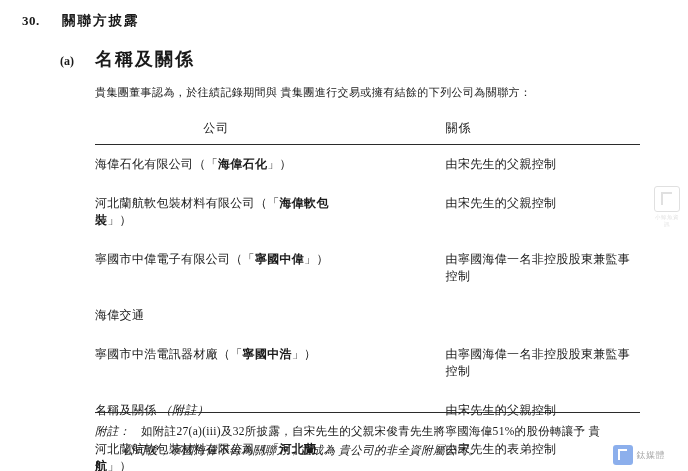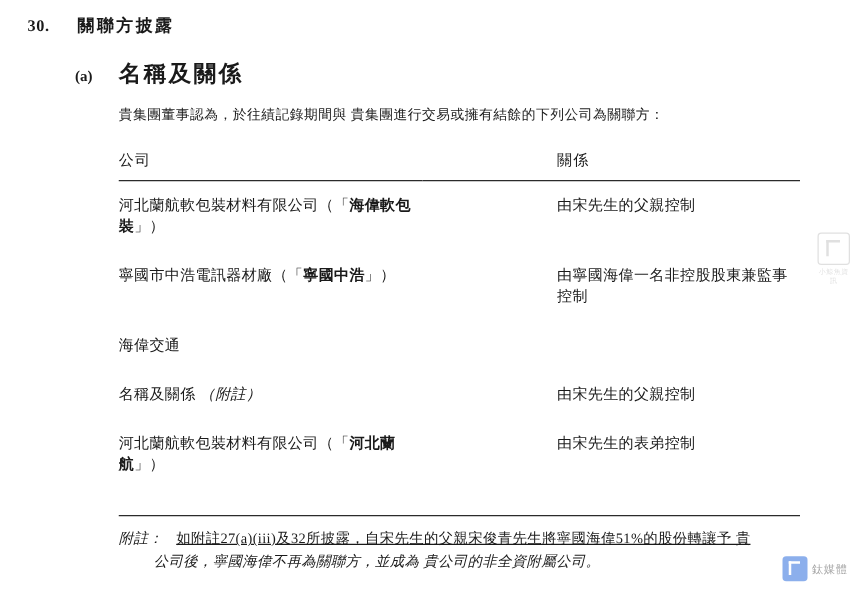--- a/index.html
+++ b/index.html
@@ -73,21 +73,21 @@
   .tbl {
     position: absolute;
     top: 116px;
     left: 95px;
     width: 545px;
     border-collapse: collapse;
     font-size: 12px;
   }
   .tbl th {
     font-weight: normal;
-    text-align: left;
+    text-align: center;
     padding: 4px 0 7px 0;
     letter-spacing: 1px;
   }
   .tbl th.col-a {
     width: 300px;
   }
   .tbl th.col-b {
     width: 245px;
     text-align: left;
     padding-left: 108px;
@@ -133,21 +133,20 @@
     letter-spacing: 0.3px;
   }
   .note-label {
     font-weight: normal;
     font-style: italic;
     float: left;
     width: 46px;
   }
   .note-body {
     margin-left: 46px;
-    text-decoration: underline;
   }
   .note-line2 {
     margin-left: 28px;
     font-style: italic;
   }
   
   .wm-right {
     position: absolute;
     right: 8px;
     top: 186px;
@@ -183,21 +182,21 @@
   }
   .wm-right .wm-text {
     font-size: 5.5px;
     color: #9a9a9a;
     margin-top: 2px;
     letter-spacing: 0.5px;
     font-family: "Liberation Sans", sans-serif;
   }
   .wm-bottom {
     position: absolute;
-    right: 10px;
+    right: 23px;
     bottom: 6px;
     display: flex;
     align-items: center;
     opacity: 0.55;
   }
   .wm-bottom .wm-logo {
     width: 20px;
     height: 20px;
     background: #2f6fdd;
     border-radius: 3px;
@@ -256,30 +255,38 @@
         <td>
             <div class="hr-left"></div>
           </td>
         <td>
             <div class="hr-right"></div>
           </td>
       </tr>
     </thead>
     <tbody>
       <tr>
+        <td class="cell-a"><span>海偉石化有限公司（「</span><span class="bold">海偉石化</span><span>」）</span></td>
+        <td class="cell-b">由宋先生的父親控制</td>
+      </tr>
+      <tr>
         <td class="cell-a"><span>河北蘭航軟包裝材料有限公司（「</span><span class="bold">海偉軟包裝</span><span>」）</span></td>
         <td class="cell-b">由宋先生的父親控制</td>
       </tr>
       <tr>
+        <td class="cell-a"><span>寧國市中偉電子有限公司（「</span><span class="bold">寧國中偉</span><span>」）</span></td>
+        <td class="cell-b">由寧國海偉一名非控股股東兼監事控制</td>
+      </tr>
+      <tr>
+        <td class="cell-a"><span>海偉交通</span><span class="bold"></span><span></span></td>
+        <td class="cell-b"></td>
+      </tr>
+      <tr>
         <td class="cell-a"><span>寧國市中浩電訊器材廠（「</span><span class="bold">寧國中浩</span><span>」）</span></td>
         <td class="cell-b">由寧國海偉一名非控股股東兼監事控制</td>
-      </tr>
-      <tr>
-        <td class="cell-a"><span>海偉交通</span><span class="bold"></span><span></span></td>
-        <td class="cell-b"></td>
       </tr>
       <tr>
         <td class="cell-a"><span>名稱及關係 </span><span class="ital">（附註）</span></td>
         <td class="cell-b">由宋先生的父親控制</td>
       </tr>
       <tr>
         <td class="cell-a"><span>河北蘭航軟包裝材料有限公司（「</span><span class="bold">河北蘭航</span><span>」）</span></td>
         <td class="cell-b">由宋先生的表弟控制</td>
       </tr>
     </tbody>

